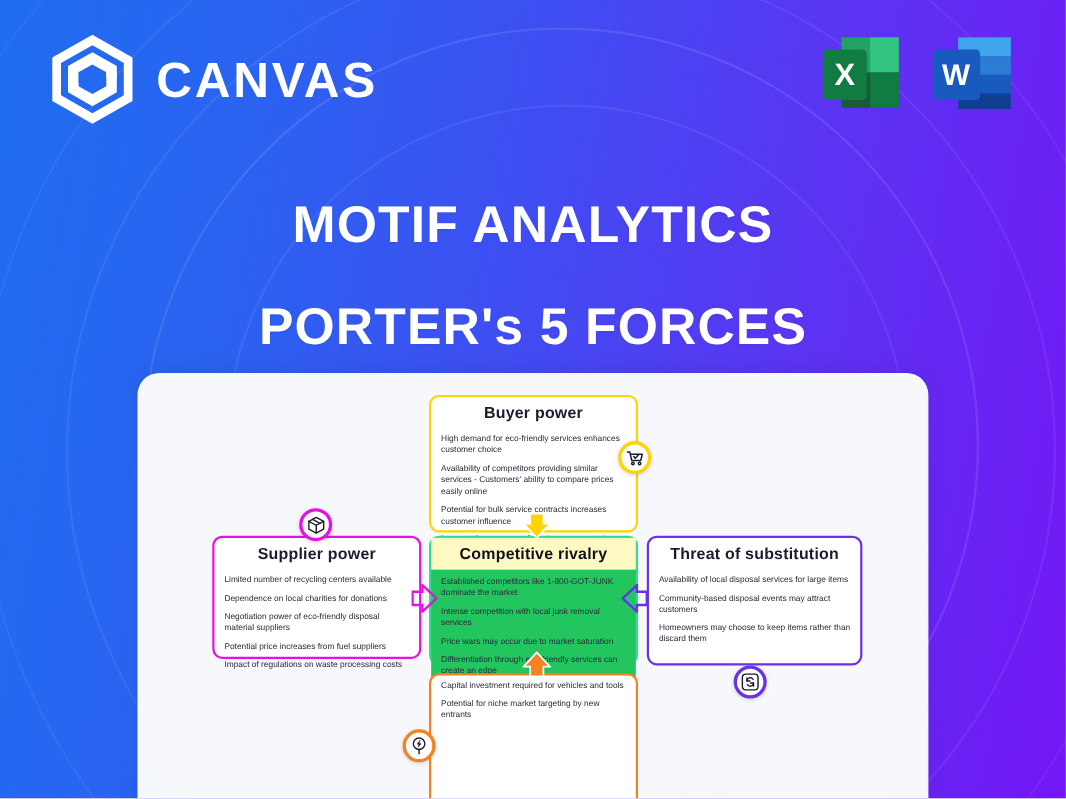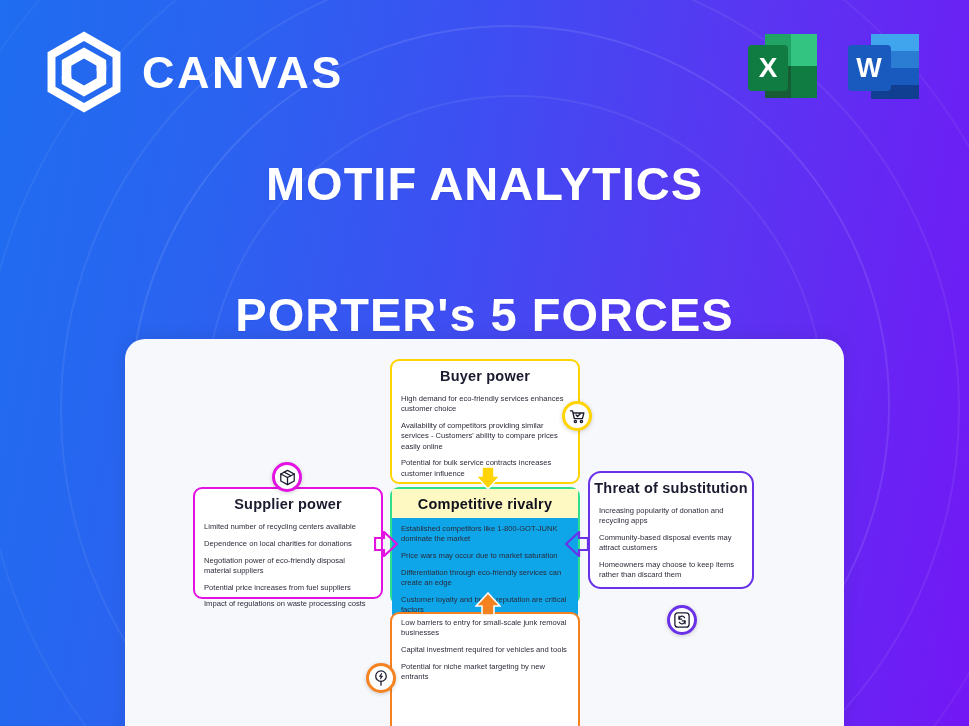--- a/index.html
+++ b/index.html
@@ -49,22 +49,22 @@
   }
   .office-ico { width: 80px; height: 80px; position: relative; }
 
   
   .headline {
     position: absolute; left: 0; right: 0;
     text-align: center; color: #ffffff;
     font-weight: bold; letter-spacing: 1px;
     text-shadow: 0 1px 2px rgba(0,0,0,.06);
   }
-  .headline.l1 { top: 156px; font-size: 47px; }
-  .headline.l2 { top: 287px; font-size: 47px; }
+  .headline.l1 { top: 176px; font-size: 47px; }
+  .headline.l2 { top: 269px; font-size: 47px; }
 
   
   #panel {
     position: absolute;
     left: 125px; top: 339px;
     width: 719px; height: 400px;
     background: #f7f8fc;
     border-radius: 20px 20px 0 0;
     box-shadow: 0 -2px 18px rgba(0,0,0,.08);
   }
@@ -99,25 +99,24 @@
   }
   #f-supplier {
     left: 68px; top: 148px; width: 190px; height: 112px;
     border-color: #e312e3;
   }
   #f-rivalry {
     left: 265px; top: 148px; width: 190px; height: 118px;
     border-color: #2ee08a; background: #2ee08a;
   }
   #f-rivalry .hdr { background: #fef9c3; color: #10101e; }
-  #f-rivalry .body { background: #0ea5e9; border-radius: 0 0 7px 7px; padding-top: 6px; }
+  #f-rivalry .body { background: #22c55e; border-radius: 0 0 7px 7px; padding-top: 6px; }
   #f-substitution {
-    left: 463px; top: 132px; width: 166px; height: 118px;
+    left: 463px; top: 148px; width: 196px; height: 118px;
     border-color: #6a32e8;
-    border-radius: 13px;
   }
   #f-entrants {
     left: 265px; top: 273px; width: 190px; height: 127px;
     border-color: #f58220; border-bottom: none;
     border-radius: 9px 9px 0 0;
   }
 
   
   .arrow { position: absolute; width: 0; height: 0; }
   .arrow svg { display: block; }
@@ -212,38 +211,38 @@
         <div class="item">Negotiation power of eco-friendly disposal material suppliers</div>
         <div class="item">Potential price increases from fuel suppliers</div>
         <div class="item">Impact of regulations on waste processing costs</div>
       </div>
     </div>
 
     <div class="force" id="f-rivalry">
       <div class="hdr">Competitive rivalry</div>
       <div class="body">
         <div class="item">Established competitors like 1-800-GOT-JUNK dominate the market</div>
+        <div class="item">Intense competition with local junk removal services</div>
         <div class="item">Price wars may occur due to market saturation</div>
         <div class="item">Differentiation through eco-friendly services can create an edge</div>
         <div class="item">Customer loyalty and brand reputation are critical factors</div>
       </div>
     </div>
 
     <div class="force" id="f-substitution">
       <div class="hdr">Threat of substitution</div>
       <div class="body">
-        <div class="item">Increasing popularity of donation and recycling apps</div>
+        <div class="item">Availability of local disposal services for large items</div>
         <div class="item">Community-based disposal events may attract customers</div>
         <div class="item">Homeowners may choose to keep items rather than discard them</div>
       </div>
     </div>
 
     <div class="force" id="f-entrants">
       <div class="body">
-        <div class="item">Low barriers to entry for small-scale junk removal businesses</div>
         <div class="item">Capital investment required for vehicles and tools</div>
         <div class="item">Potential for niche market targeting by new entrants</div>
 
       </div>
     </div>
 
     <div class="arrow" id="arr-down">
       <svg width="26" height="24" viewBox="0 0 26 24">
         <path d="M7 1 L19 1 L19 10 L25 10 L13 23 L1 10 L7 10 Z" fill="#FFD400" stroke="#ffffff" stroke-width="1.6"></path>
       </svg>

